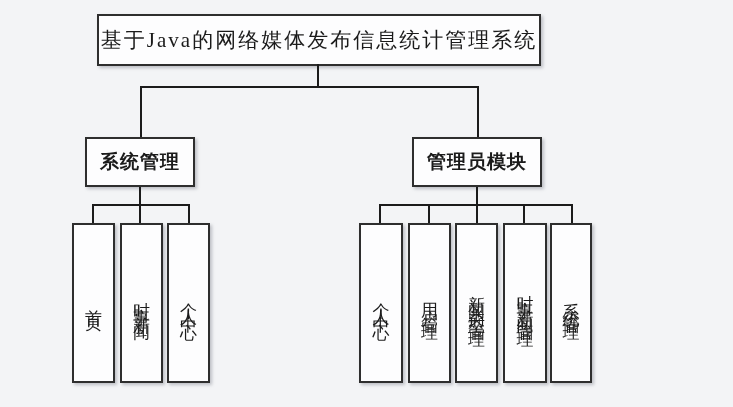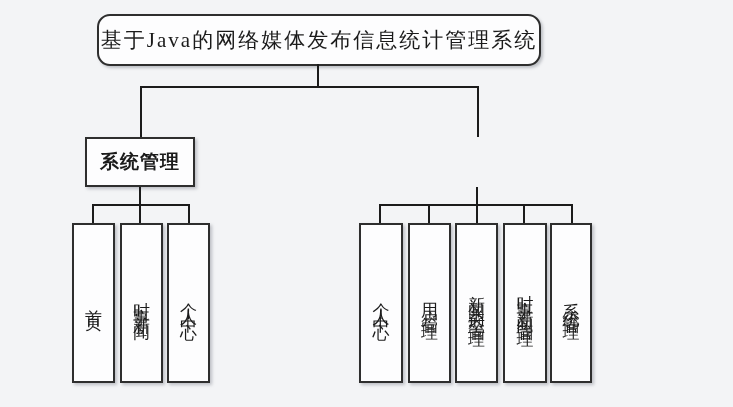--- a/index.html
+++ b/index.html
@@ -22,21 +22,20 @@
     box-shadow: 2px 2px 3px rgba(110,115,125,0.40);
     display: flex;
     align-items: center;
     justify-content: center;
     color: #1b1b1b;
   }
   .title-node {
     font-size: 21px;
     letter-spacing: 2px;
     font-family: "Liberation Serif", "DejaVu Serif", serif;
-    border-radius: 13px;
   }
   .module-node {
     font-size: 19px;
     font-weight: bold;
     letter-spacing: 1px;
     font-family: "Liberation Sans", "DejaVu Sans", sans-serif;
   }
   .leaf-node {
     font-size: 17px;
   }
@@ -61,20 +60,23 @@
     <span>基于Java的网络媒体发布信息统计管理系统</span>
   </div>
 
   <div class="line" style="left:317px; top:64px; width:2px; height:24px;"></div>
   <div class="line" style="left:140px; top:86px; width:339px; height:2px;"></div>
   <div class="line" style="left:140px; top:86px; width:2px; height:51px;"></div>
   <div class="line" style="left:477px; top:86px; width:2px; height:51px;"></div>
 
   <div class="node module-node" style="left:85px; top:137px; width:110px; height:50px;">
     <span>系统管理</span>
+  </div>
+  <div class="node module-node" style="left:412px; top:137px; width:130px; height:50px;">
+    <span>管理员模块</span>
   </div>
 
   <div class="line" style="left:139px; top:187px; width:2px; height:19px;"></div>
   <div class="line" style="left:92px; top:204px; width:98px; height:2px;"></div>
   <div class="line" style="left:92px; top:204px; width:2px; height:19px;"></div>
   <div class="line" style="left:139px; top:204px; width:2px; height:19px;"></div>
   <div class="line" style="left:188px; top:204px; width:2px; height:19px;"></div>
 
   <div class="line" style="left:476px; top:187px; width:2px; height:19px;"></div>
   <div class="line" style="left:379px; top:204px; width:194px; height:2px;"></div>

